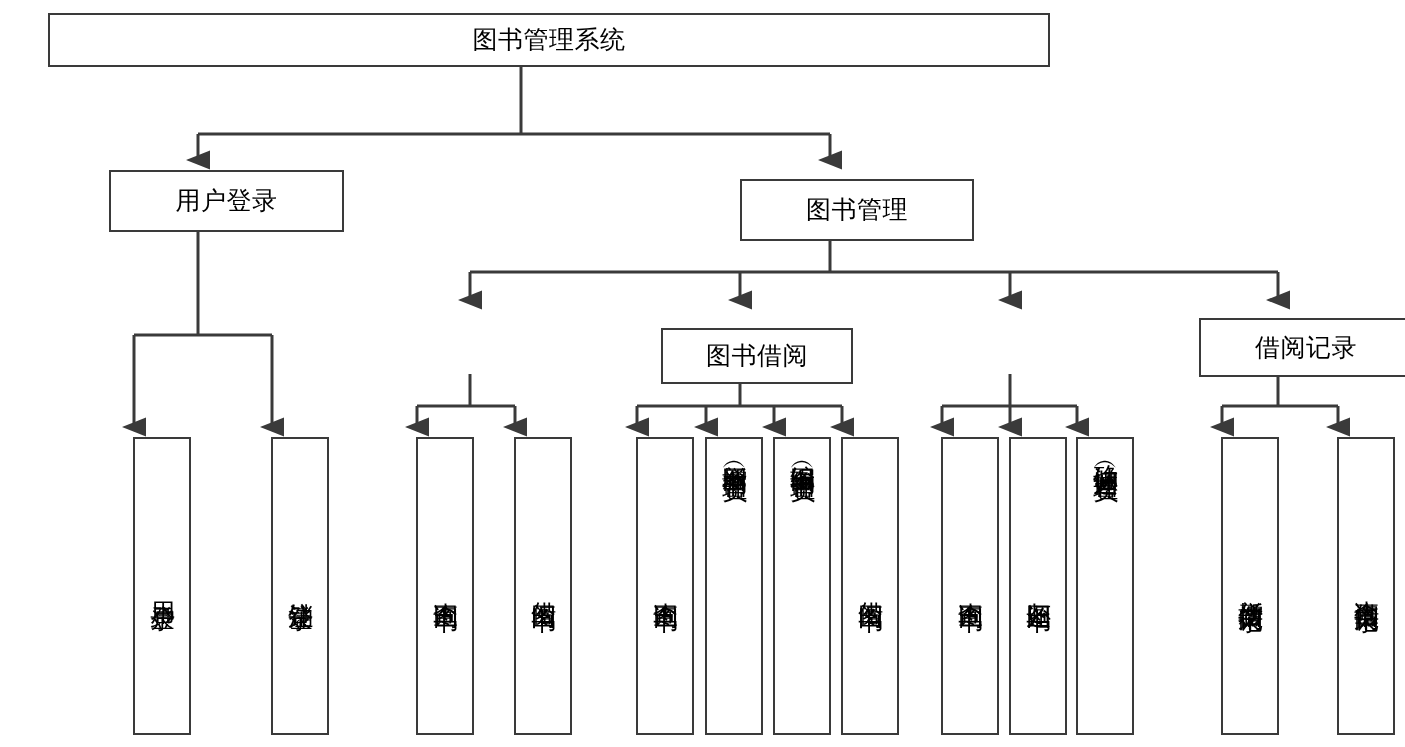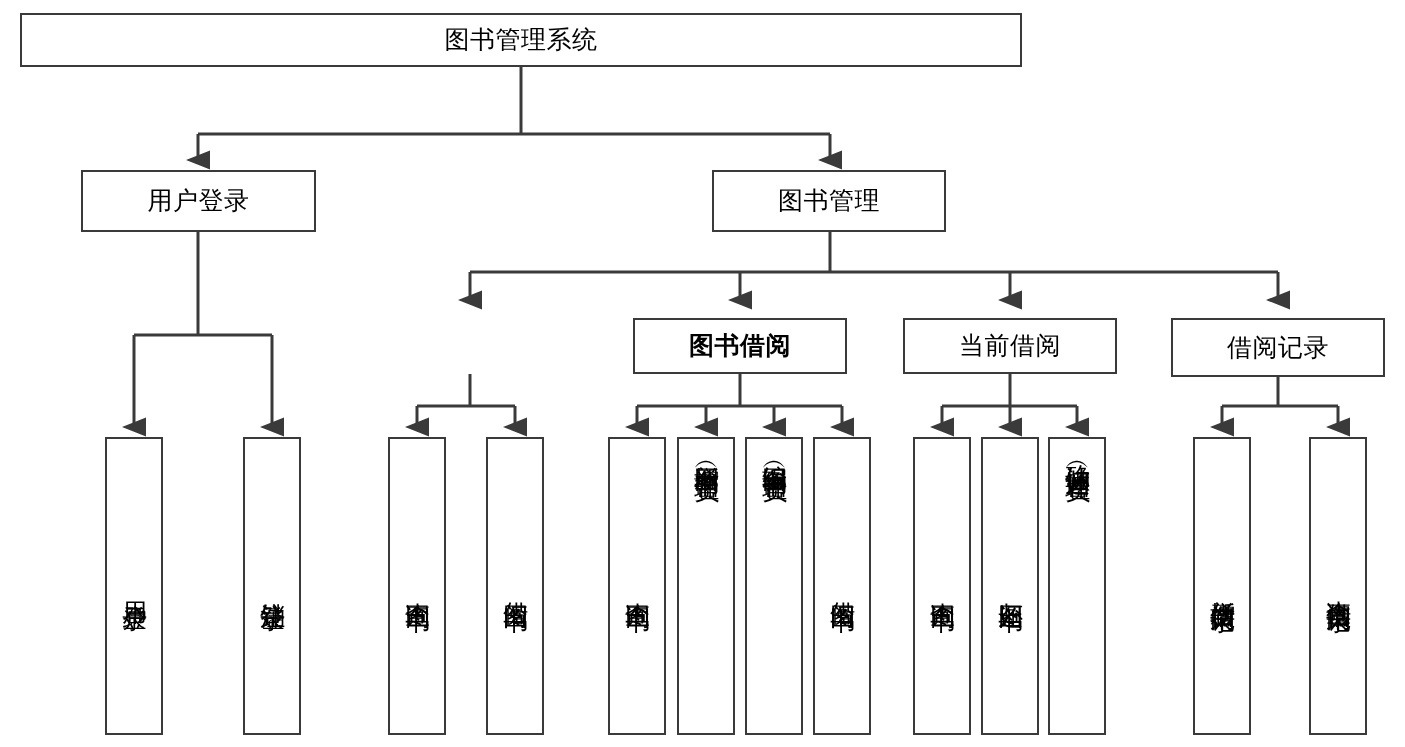--- a/index.html
+++ b/index.html
@@ -26,20 +26,21 @@
   }
   .node-box {
     position: absolute;
     box-sizing: border-box;
     background: #ffffff;
     border: 2px solid #3a3a3a;
     display: flex;
     align-items: center;
     justify-content: center;
     z-index: 2;
+    margin-left: 28px;
   }
   .node-label-h {
     font-size: 25px;
     line-height: 1.1;
     color: #000000;
     white-space: nowrap;
     letter-spacing: 0.5px;
   }
   .node-label-v {
     font-size: 25px;
@@ -125,29 +126,26 @@
     </g>
   </svg>
 
   <div class="node-box" style="left:20px; top:13px; width:1002px; height:54px;">
     <span class="node-label-h">图书管理系统</span>
   </div>
 
   <div class="node-box" style="left:81px; top:170px; width:235px; height:62px;">
     <span class="node-label-h">用户登录</span>
   </div>
-  <div class="node-box" style="left:712px; top:170px; width:234px; height:62px;">
+  <div class="node-box" style="left:712px; top:179px; width:234px; height:62px;">
     <span class="node-label-h">图书管理</span>
   </div>
 
-  <div class="node-box" style="left:633px; top:318px; width:214px; height:56px;font-weight:bold;">
+  <div class="node-box" style="left:633px; top:328px; width:192px; height:56px;">
     <span class="node-label-h">图书借阅</span>
-  </div>
-  <div class="node-box" style="left:903px; top:318px; width:214px; height:56px;">
-    <span class="node-label-h">当前借阅</span>
   </div>
   <div class="node-box" style="left:1171px; top:318px; width:214px; height:59px;">
     <span class="node-label-h">借阅记录</span>
   </div>
 
   <div class="node-box leaf-box centered" style="left:105px; top:437px; width:58px; height:298px;">
     <span class="node-label-v">用户登录</span>
   </div>
   <div class="node-box leaf-box centered" style="left:243px; top:437px; width:58px; height:298px;">
     <span class="node-label-v">注销登录</span>

